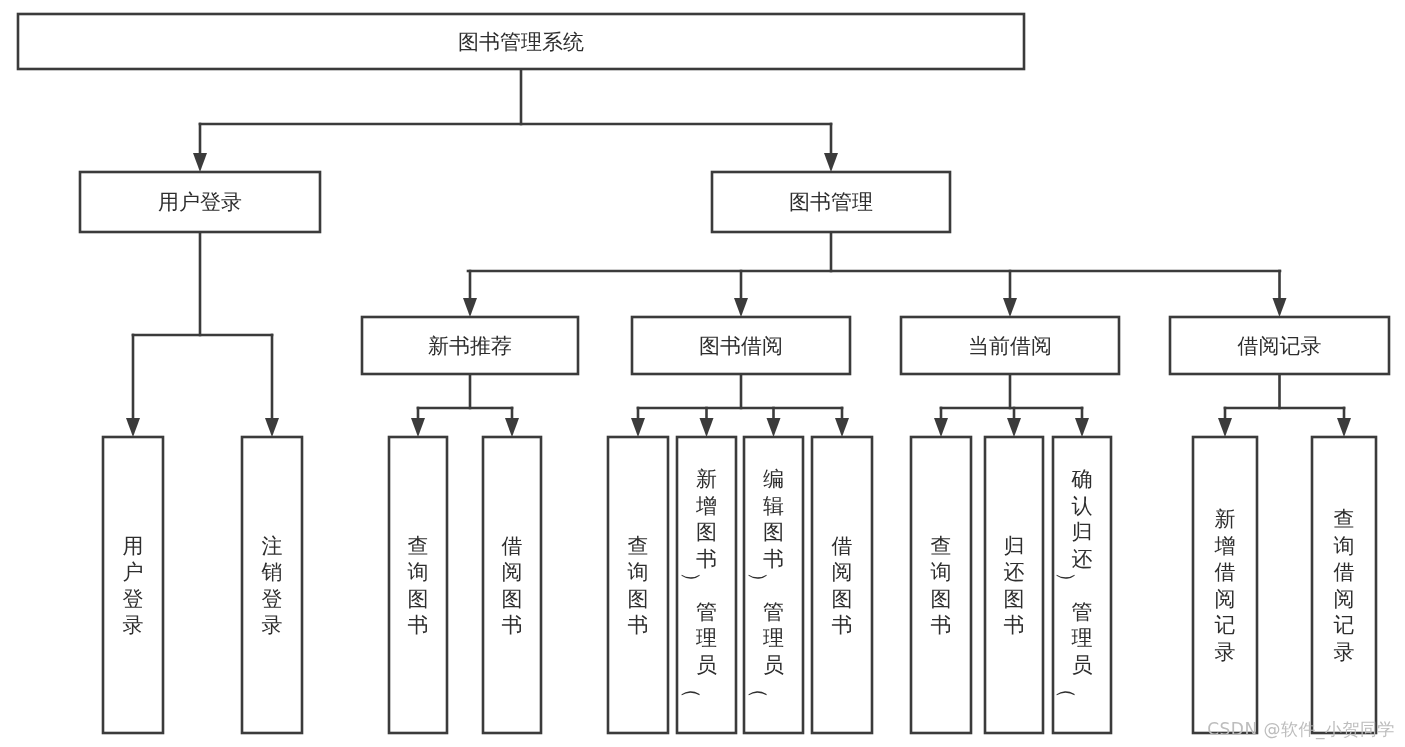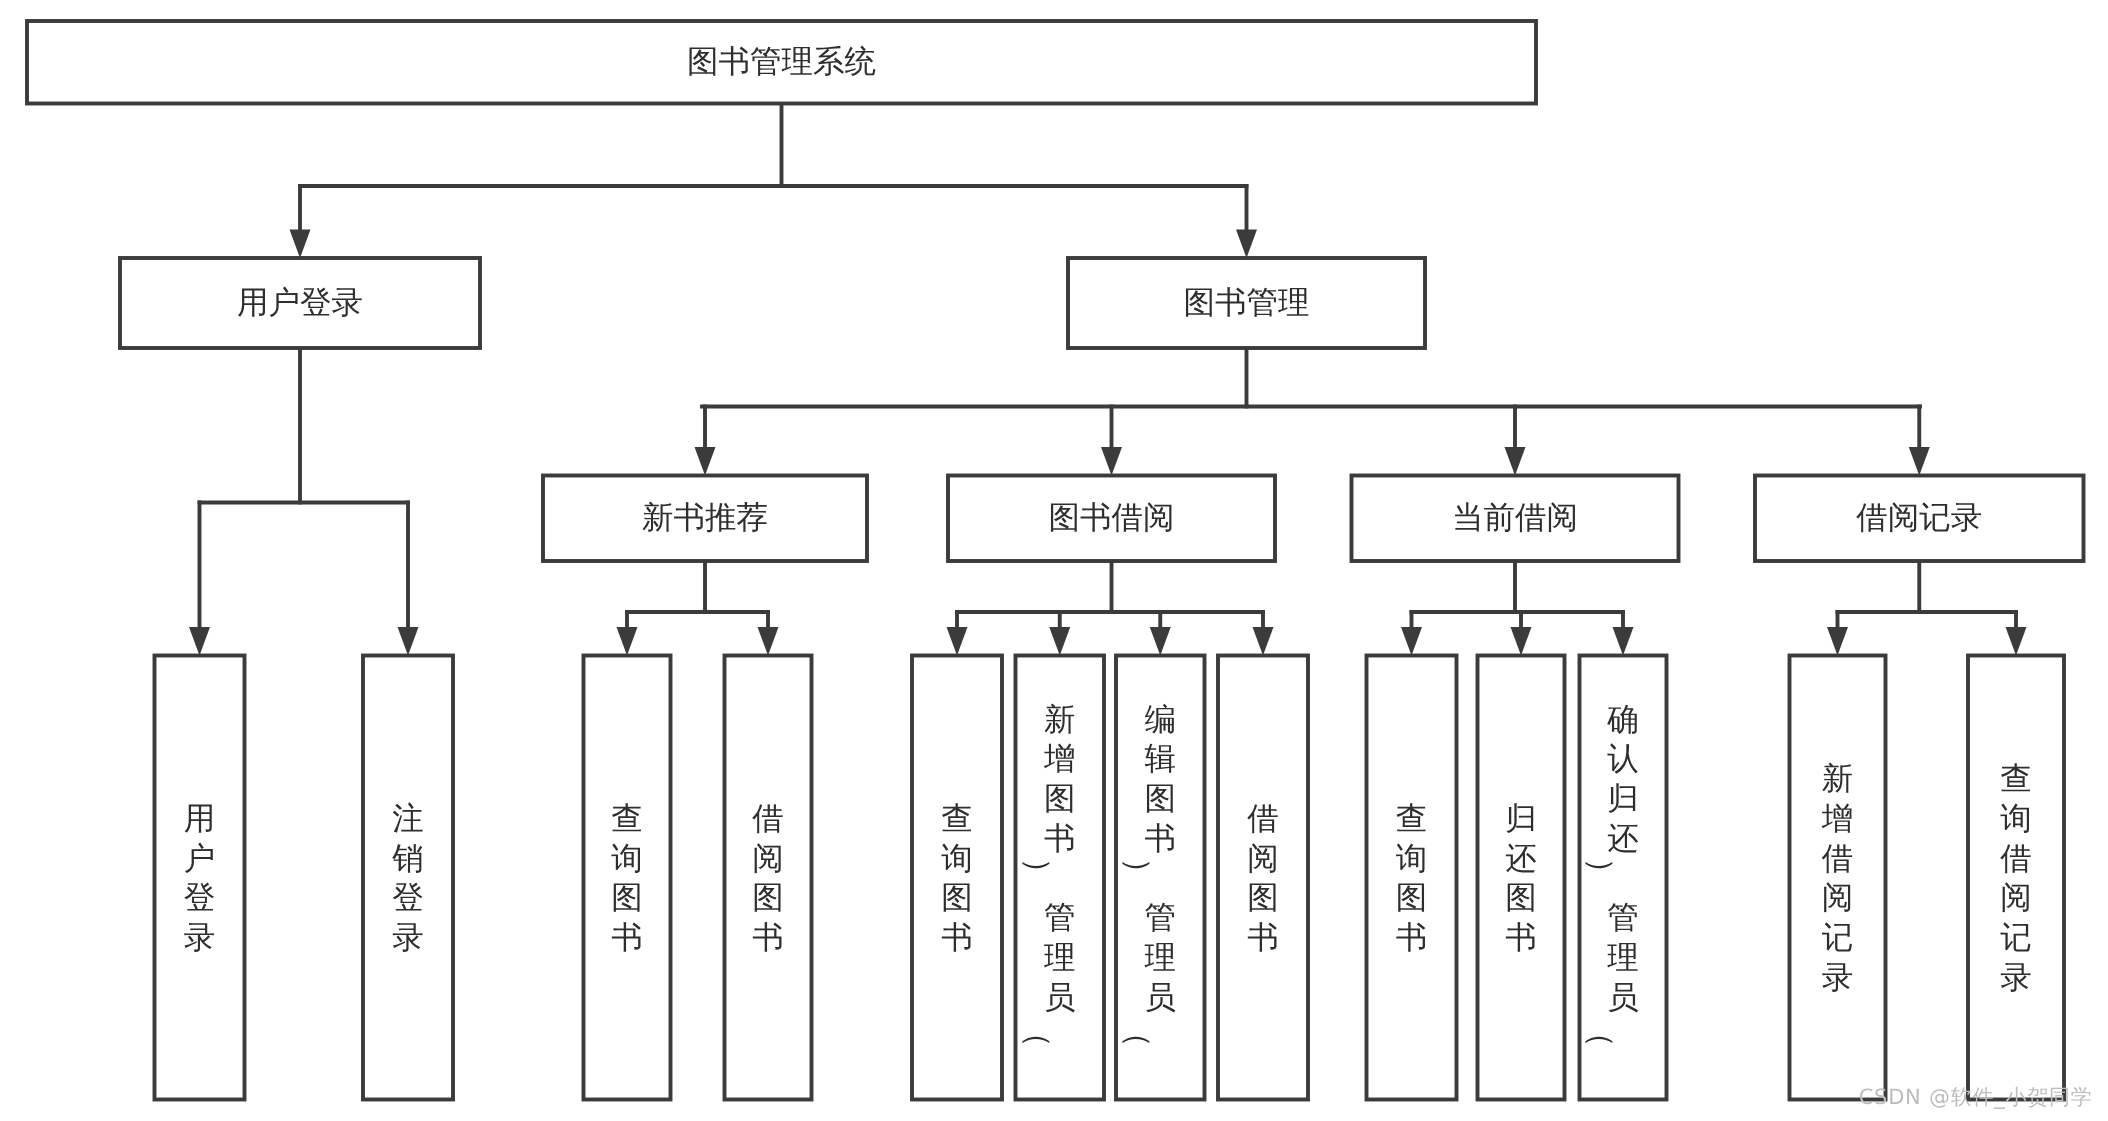--- a/index.html
+++ b/index.html
@@ -53,21 +53,21 @@
     font-family: "DejaVu Sans", "Liberation Sans", sans-serif;
     font-size: 21px;
     fill: #2e2e2e;
     text-anchor: middle;
   }
   .watermark-text {
     position: absolute;
     right: 10px;
     bottom: 6px;
     font-family: "DejaVu Sans", "Liberation Sans", sans-serif;
-    font-size: 14px;
+    font-size: 17px;
     color: #bdbdbd;
     white-space: nowrap;
     letter-spacing: 0.5px;
     pointer-events: none;
   }
 </style>
 </head>
 <body>
 
 <div id="diagram-root">

